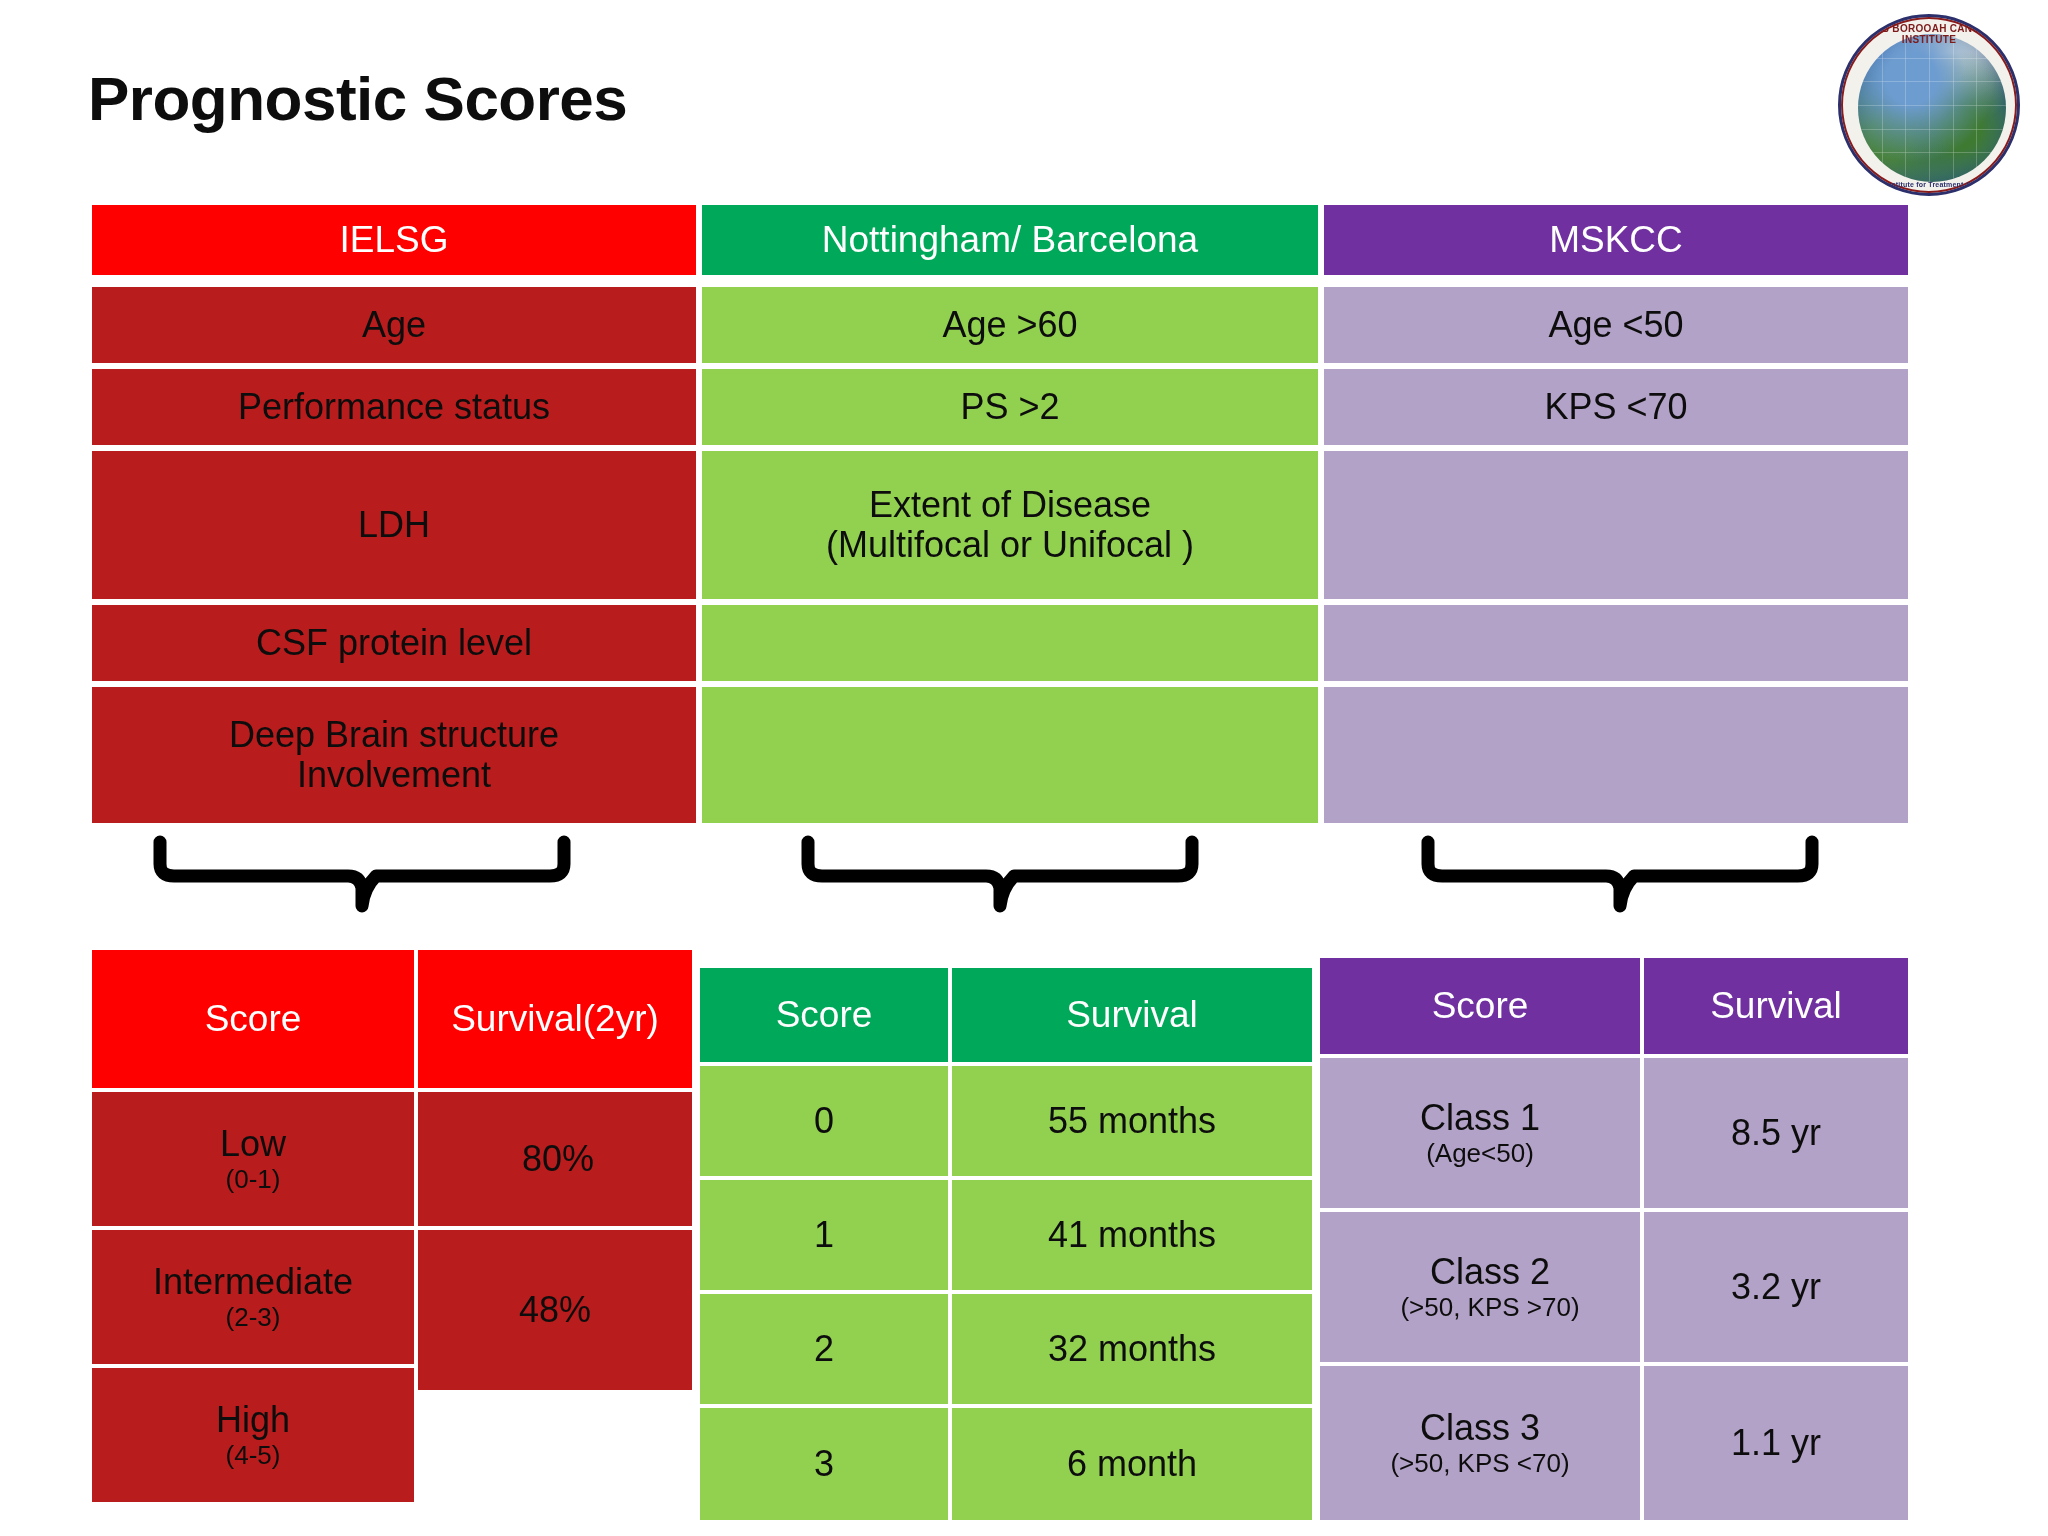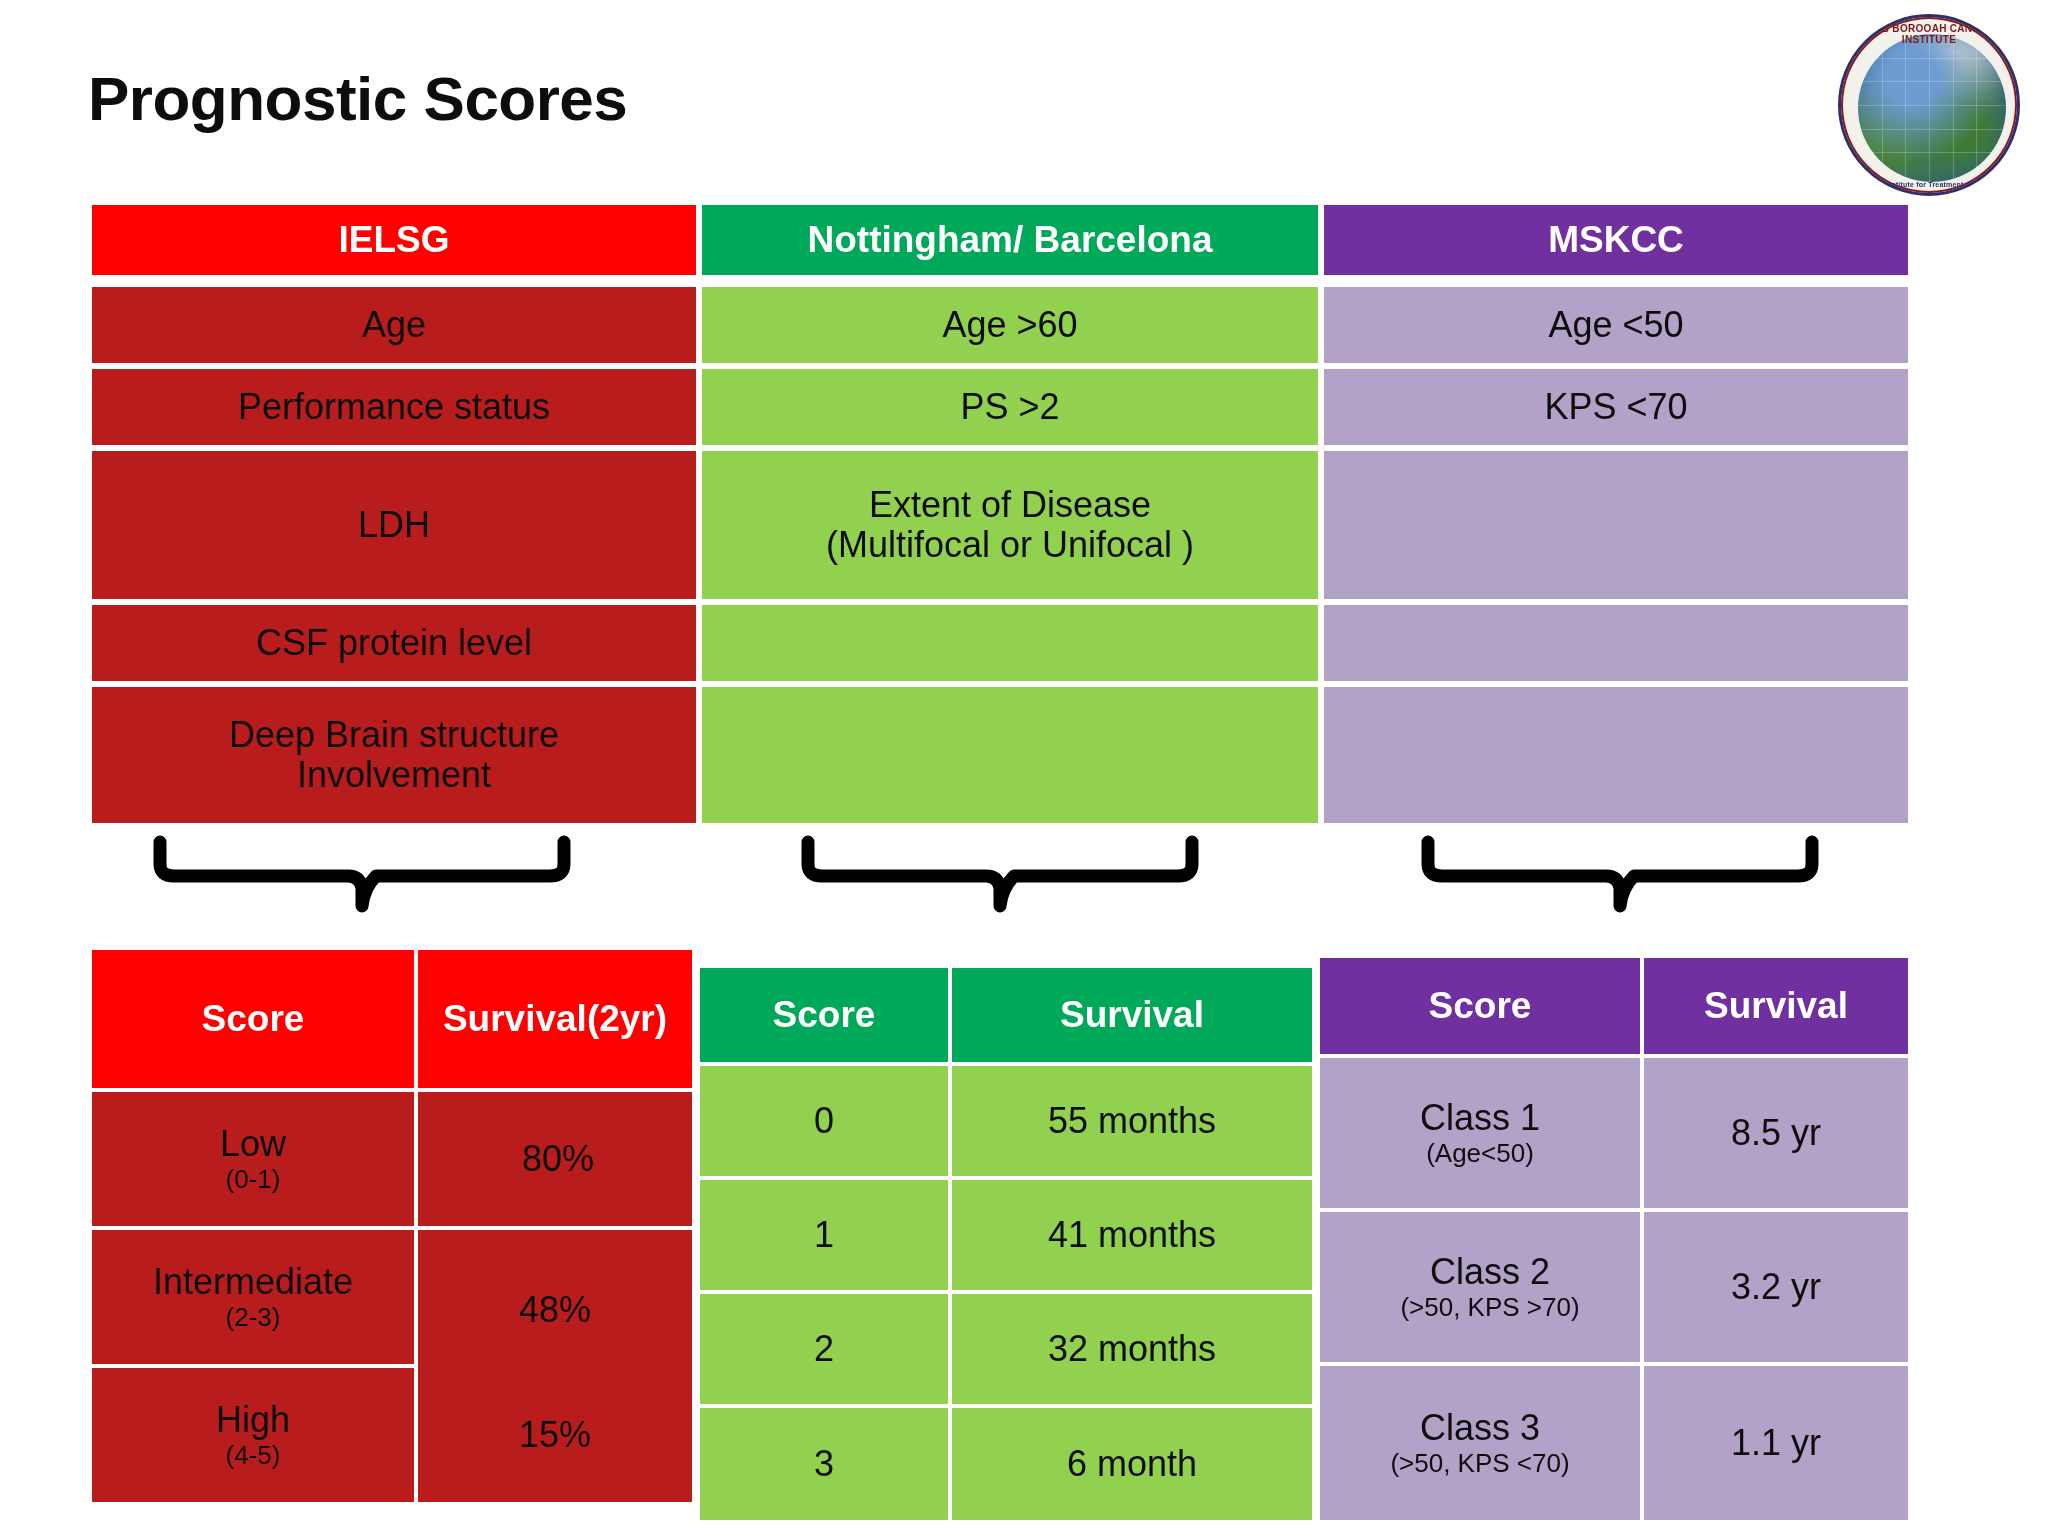--- a/index.html
+++ b/index.html
@@ -48,21 +48,21 @@
   }
   .logo-text-top{top:6px;font-size:10px;letter-spacing:.3px;}
   .logo-text-bottom{bottom:5px;font-size:7px;color:#2b2f6b;letter-spacing:.2px;}
 
   
   .cell{
     position:absolute;box-sizing:border-box;
     display:flex;align-items:center;justify-content:center;
     text-align:center;line-height:1.12;
   }
-  .hdr{color:#ffffff;font-weight:bold;font-size:37px;}
+  .hdr{color:#ffffff;font-weight:normal;font-size:37px;}
   .body-cell{color:#0d0d0d;font-weight:normal;font-size:36px;}
   .body-cell.two-line{flex-direction:column;}
   .sub{font-size:26px;display:block;margin-top:1px;}
 
   
   .bg-red{background:#FF0000;}
   .bg-amber{background:#b91c1c;}
   .bg-green{background:#00A859;}
   .bg-lgreen{background:#92D050;}
   .bg-purple{background:#7030A0;}
@@ -158,21 +158,20 @@
   <div class="cell body-cell bg-amber two-line" style="left:92px;top:1230px;width:322px;height:134px;">
     <span>Intermediate</span>
     <span class="sub">(2-3)</span>
   </div>
   <div class="cell body-cell bg-amber" style="left:418px;top:1230px;width:274px;height:160px;">48%</div>
 
   <div class="cell body-cell bg-amber two-line" style="left:92px;top:1368px;width:322px;height:134px;">
     <span>High</span>
     <span class="sub">(4-5)</span>
   </div>
-  <div class="cell body-cell bg-amber" style="left:418px;top:1368px;width:274px;height:134px;">15%</div>
 
   <div class="cell hdr bg-green" style="left:700px;top:968px;width:248px;height:94px;">Score</div>
   <div class="cell hdr bg-green" style="left:952px;top:968px;width:360px;height:94px;">Survival</div>
 
   <div class="cell body-cell bg-lgreen" style="left:700px;top:1066px;width:248px;height:110px;">0</div>
   <div class="cell body-cell bg-lgreen" style="left:952px;top:1066px;width:360px;height:110px;">55 months</div>
 
   <div class="cell body-cell bg-lgreen" style="left:700px;top:1180px;width:248px;height:110px;">1</div>
   <div class="cell body-cell bg-lgreen" style="left:952px;top:1180px;width:360px;height:110px;">41 months</div>
 

